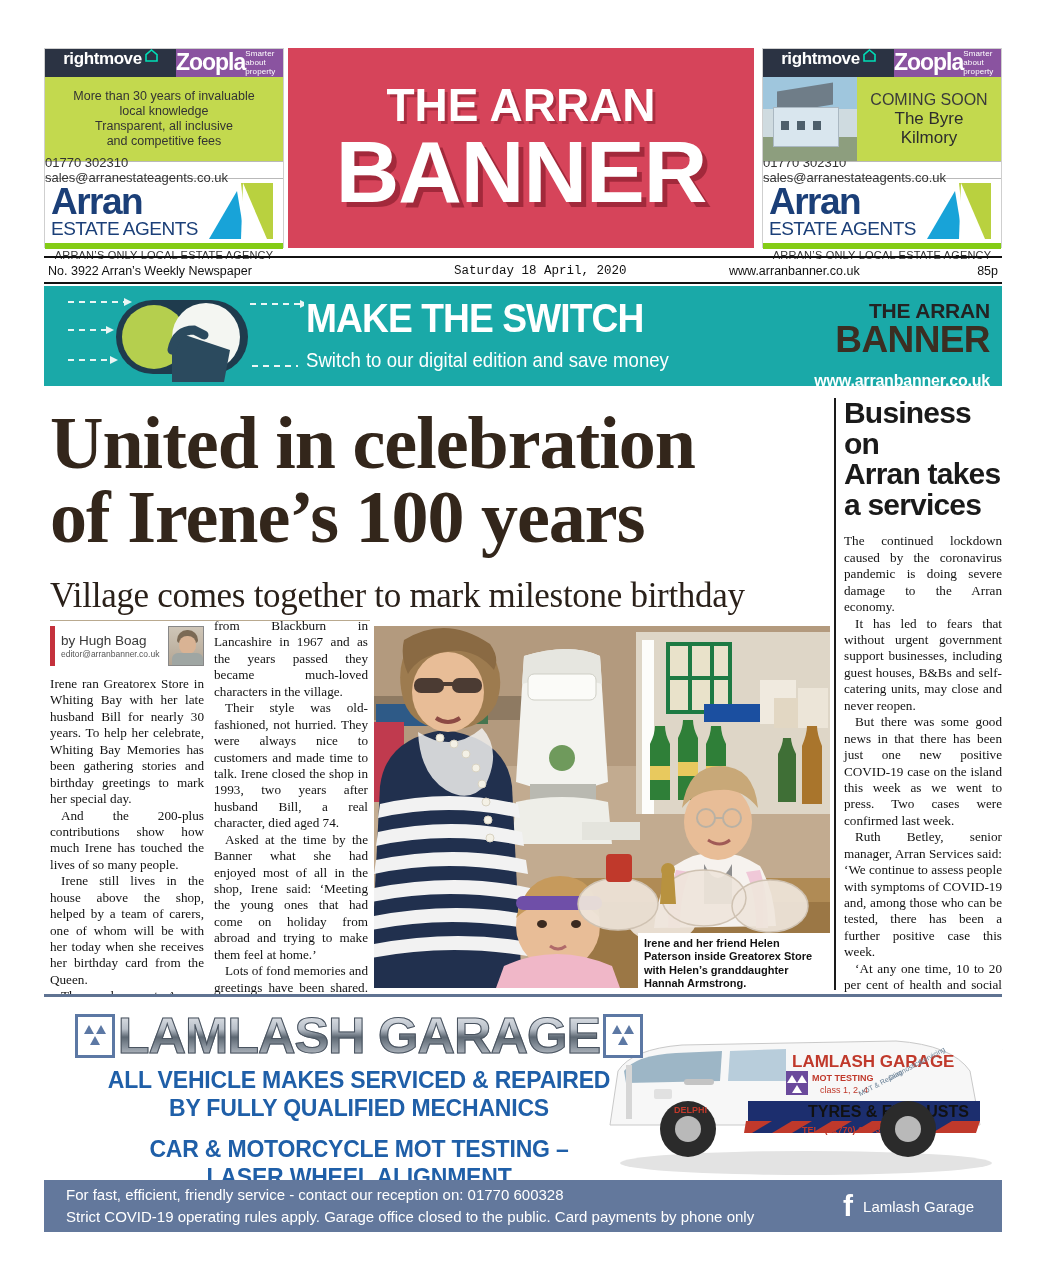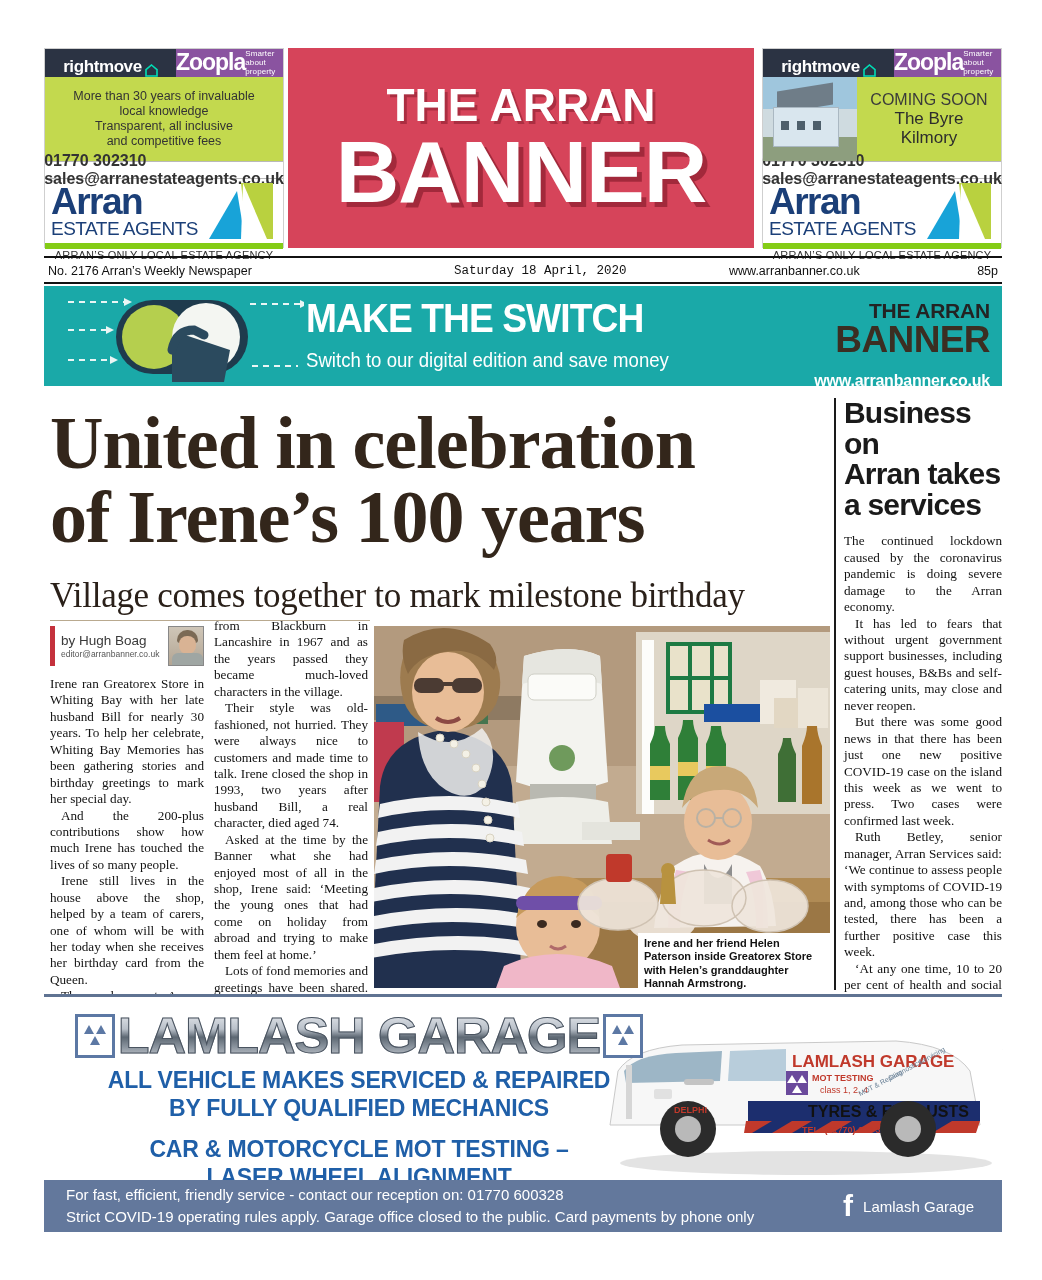--- a/index.html
+++ b/index.html
@@ -9,42 +9,42 @@
     font-family: "Liberation Serif", serif;
     overflow: hidden;
   }
   .page { position: relative; width: 1042px; height: 1280px; background:#fff; }
 
   
   .topbar { position:absolute; left:44px; top:48px; width:958px; height:200px; display:flex; justify-content:space-between; }
 
   .estate-ad { width:240px; height:200px; border:1px solid #cfcfcf; background:#fff; display:flex; flex-direction:column; }
   .portal-row { height:44px; display:flex; }
-  .rightmove-box { flex:1 1 55%; background:#2b3343; display:flex; align-items:flex-end; justify-content:center; gap:3px; }
+  .rightmove-box { flex:1 1 55%; background:#2b3343; display:flex; align-items:flex-start; justify-content:center; gap:3px; }
   .rightmove-txt { color:#fff; font-family:"Liberation Sans",sans-serif; font-weight:bold; font-size:17px; letter-spacing:-0.4px; }
   .rm-house { width:13px; height:13px; position:relative; display:inline-block; }
   .rm-house svg { display:block; }
   .zoopla-box { flex:1 1 45%; background:#8a53a0; display:flex; flex-direction:row; align-items:center; justify-content:center; padding-bottom:1px; }
   .zoopla-txt { color:#fff; font-family:"Liberation Sans",sans-serif; font-weight:bold; font-size:23px; letter-spacing:-1px; line-height:0.95; }
   .zoopla-sub { color:#fff; font-family:"Liberation Sans",sans-serif; font-size:8px; letter-spacing:0.1px; }
 
   .green-panel { background:#c3d94e; flex:0 0 84px; display:flex; flex-direction:column; align-items:center; justify-content:center; }
   .green-line { font-family:"Liberation Sans",sans-serif; font-size:12.5px; color:#333; line-height:1.22; text-align:center; }
 
   .green-panel-r { background:#c3d94e; flex:0 0 84px; display:flex; }
   .house-photo { width:94px; height:100%; background:linear-gradient(#9fc6dd 0 38%, #cfdbe0 38% 72%, #8d9e7e 72% 100%); position:relative; overflow:hidden; }
   .house-photo .roof { position:absolute; left:14px; top:10px; width:56px; height:22px; background:#6f7d88; transform:skewY(-9deg); }
   .house-photo .body { position:absolute; left:10px; top:30px; width:66px; height:40px; background:#d9e6ee; border:1px solid #aab8c2; }
   .house-photo .win { position:absolute; background:#4e5f6b; width:8px; height:9px; }
   .coming-soon { flex:1; display:flex; flex-direction:column; align-items:center; justify-content:center; }
   .cs-line1 { font-family:"Liberation Sans",sans-serif; font-size:16px; color:#3a3a3a; line-height:1.1; }
   .cs-line2 { font-family:"Liberation Sans",sans-serif; font-size:17px; color:#2d2d2d; line-height:1.12; }
 
   .contact-strip { height:18px; border-top:1px solid #b9b9b9; border-bottom:1px solid #b9b9b9; display:flex; align-items:center; justify-content:center; }
-  .contact-strip span { font-family:"Liberation Sans",sans-serif; font-size:16px; color:#333;font-weight:bold; }
+  .contact-strip span { font-family:"Liberation Sans",sans-serif; font-size:13px; color:#333; }
 
   .arran-logo { flex:1; display:flex; align-items:center; padding:2px 4px 0 6px; }
   .arran-words { flex:1; display:flex; flex-direction:column; justify-content:center; }
   .arran-big { font-family:"Liberation Sans",sans-serif; font-weight:bold; font-size:37px; color:#1b3f78; line-height:0.88; letter-spacing:-1.5px; }
   .arran-small { font-family:"Liberation Sans",sans-serif; font-size:19px; color:#1b3f78; line-height:1; letter-spacing:-0.5px; }
   .arran-mark { width:72px; height:62px; }
   .agency-strip { height:17px; border-top:6px solid #84cc16; display:flex; align-items:center; justify-content:center; }
   .agency-strip span { font-family:"Liberation Sans",sans-serif; font-size:11px; color:#333; letter-spacing:0.2px; }
 
   
@@ -232,21 +232,21 @@
     </div>
   </div>
 
   <div class="masthead">
     <div class="mh-the">THE ARRAN</div>
     <div class="mh-banner">BANNER</div>
   </div>
 
   <div class="inforule-top"></div>
   <div class="infobar">
-    <span class="ib-left">No. 2176  Arran’s Weekly Newspaper</span>
+    <span class="ib-left">No. 3922  Arran’s Weekly Newspaper</span>
     <span class="ib-date">Saturday 18 April, 2020</span>
     <span class="ib-web">www.arranbanner.co.uk</span>
     <span class="ib-price">85p</span>
   </div>
   <div class="inforule-bot"></div>
 
   <div class="switchad">
     <span class="sw-art">
       <svg width="250" height="92" viewBox="0 0 250 92">
         <rect x="62" y="10" width="132" height="74" rx="37" fill="#1f3b4d"></rect>

